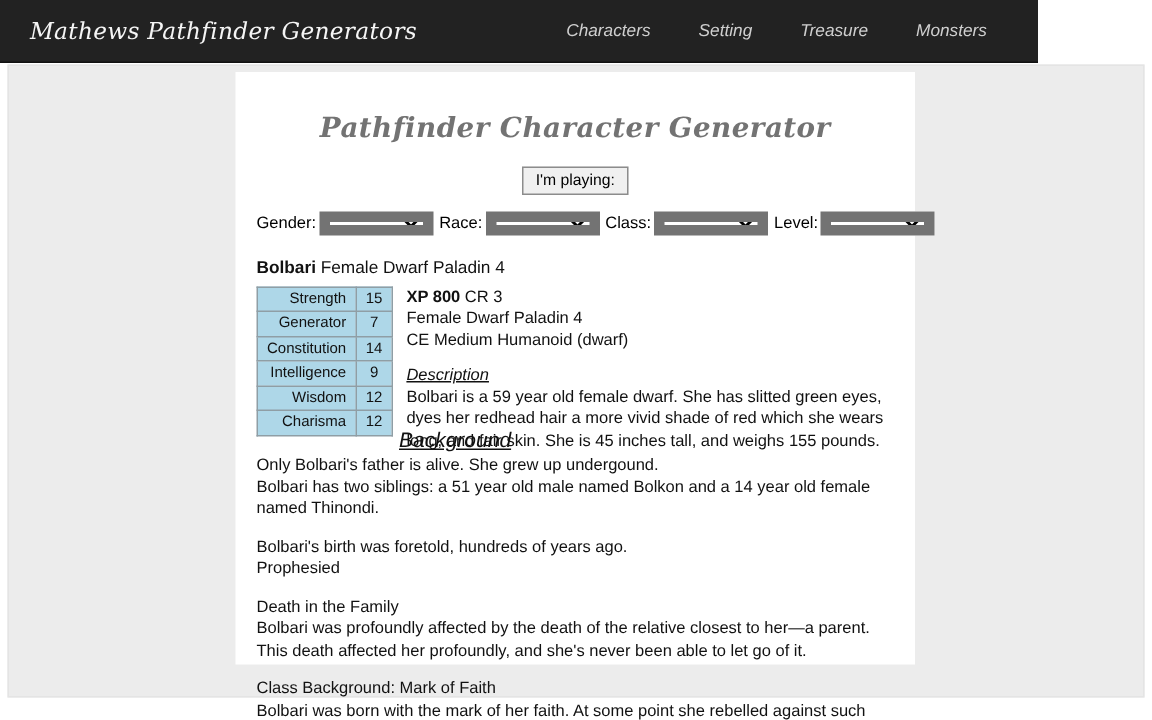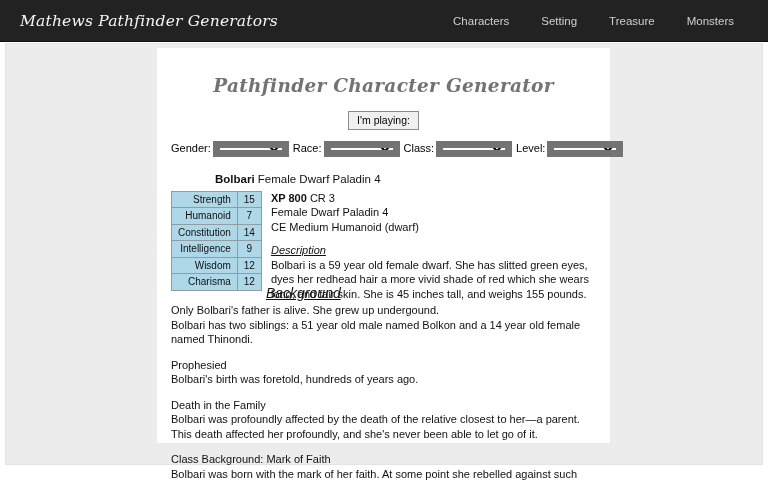--- a/index.html
+++ b/index.html
@@ -9,38 +9,38 @@
     background: #ffffff;
     font-family: "Liberation Sans", sans-serif;
     overflow: hidden;
   }
 
   #app { position: relative; width: 768px; height: 480px; background: #ffffff; }
 
   
   .navbar {
     position: absolute; top: 0; left: 0;
-    width: 768px; height: 42px;
+    width: 692px; height: 42px;
     background: #222222;
     border-bottom: 1px solid #111;
     display: flex; align-items: center;
   }
   .brand {
     margin-left: 20px;
     color: #f5f5f5;
     font-family: "DejaVu Serif", serif;
     font-style: italic;
     font-size: 15.5px;
     letter-spacing: 0.2px;
     white-space: nowrap;
   }
   .nav-links {
     margin-left: auto;
     margin-right: 18px;
-    display: flex; align-items: center;
+    display: flex; align-items: center; font-style: italic;
   }
   .nav-link {
     color: #cfcfcf;
     font-size: 11.5px;
     padding: 4px 16px;
     text-decoration: none;
     white-space: nowrap;
     cursor: pointer;
   }
 
@@ -105,21 +105,20 @@
     vertical-align: middle;
     cursor: pointer;
   }
   select.wide { width: 76px; }
 
   
   .char-headline {
     margin-top: 16px;
     font-size: 11.5px;
     color: #111;
-    margin-left: 44px;
   }
   .char-headline .nm { font-weight: bold; }
 
   .char-body {
     margin-top: 6px;
     display: flex;
     align-items: flex-start;
   }
 
   table.stats {
@@ -196,21 +195,21 @@
 
     <div class="char-body">
 
       <table class="stats">
         <tbody>
           <tr>
             <td class="label">Strength</td>
             <td class="val">15</td>
           </tr>
           <tr>
-            <td class="label">Humanoid</td>
+            <td class="label">Generator</td>
             <td class="val">7</td>
           </tr>
           <tr>
             <td class="label">Constitution</td>
             <td class="val">14</td>
           </tr>
           <tr>
             <td class="label">Intelligence</td>
             <td class="val">9</td>
           </tr>
@@ -233,22 +232,22 @@
         <div>Bolbari is a 59 year old female dwarf. She has slitted green eyes, dyes her redhead hair a more vivid shade of red which she wears long, and fair skin. She is 45 inches tall, and weighs 155 pounds.</div>
       </div>
 
     </div>
 
     <div class="lower-text">
       <p>Only Bolbari's father is alive. She grew up undergound.</p>
       <p>Bolbari has two siblings: a 51 year old male named Bolkon and a 14 year old female named Thinondi.</p>
 
       <div class="blk">
+        <p>Bolbari's birth was foretold, hundreds of years ago.</p>
         <p>Prophesied</p>
-        <p>Bolbari's birth was foretold, hundreds of years ago.</p>
       </div>
 
       <div class="blk">
         <p>Death in the Family</p>
         <p>Bolbari was profoundly affected by the death of the relative closest to her—a parent. This death affected her profoundly, and she's never been able to let go of it.</p>
       </div>
 
       <div class="blk">
         <p>Class Background: Mark of Faith</p>
         <p>Bolbari was born with the mark of her faith. At some point she rebelled against such branding. This mark was a harbinger of the paladin path.</p>

